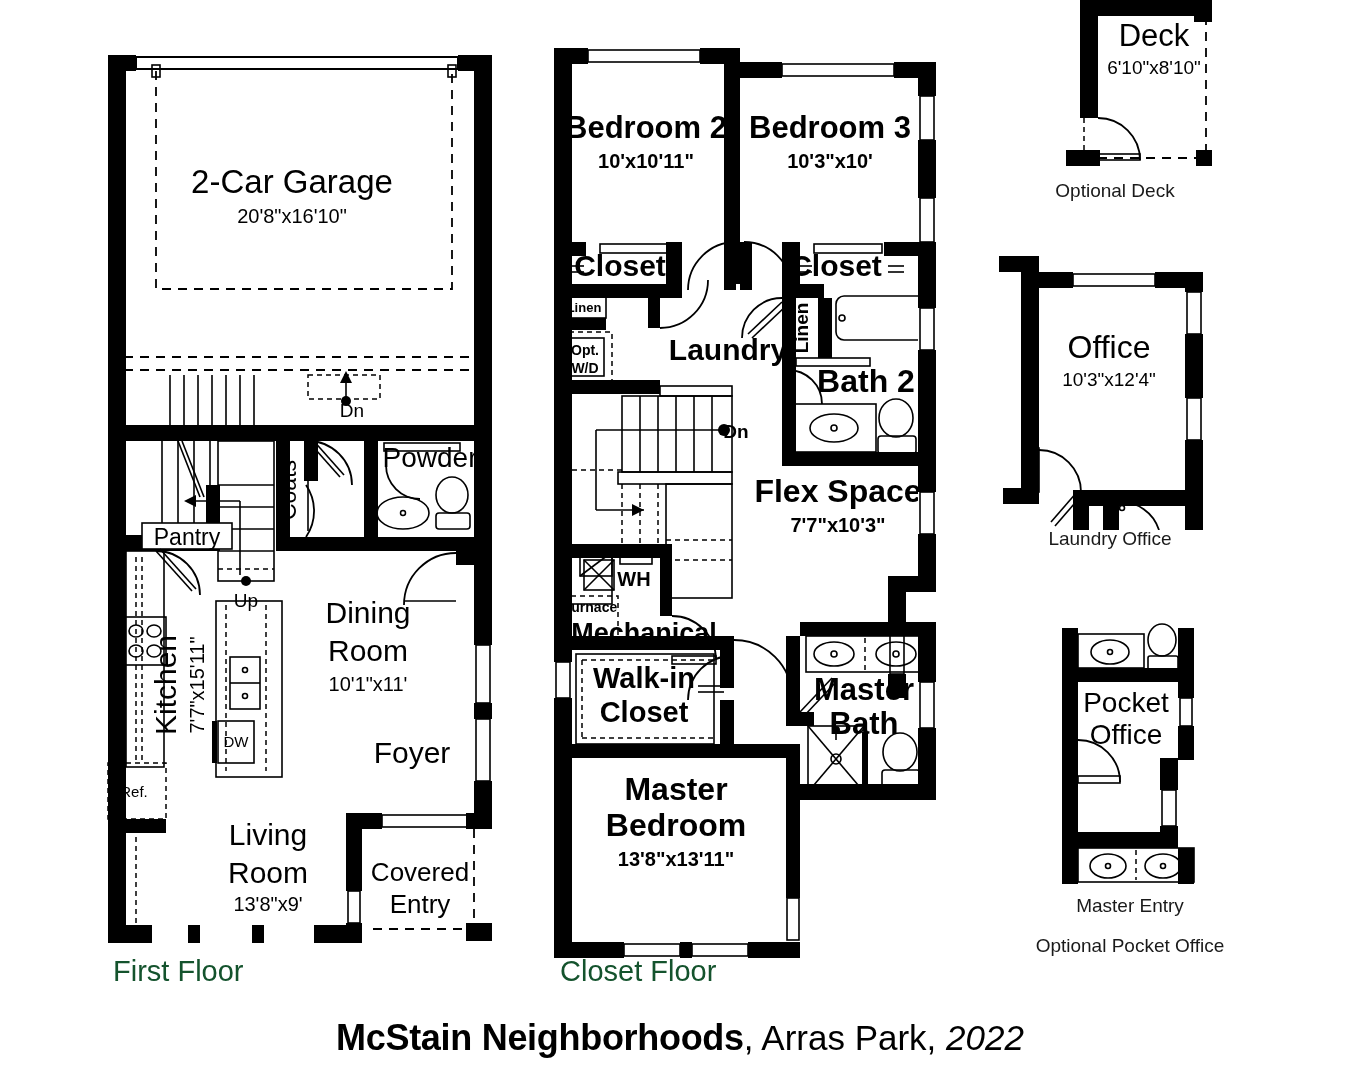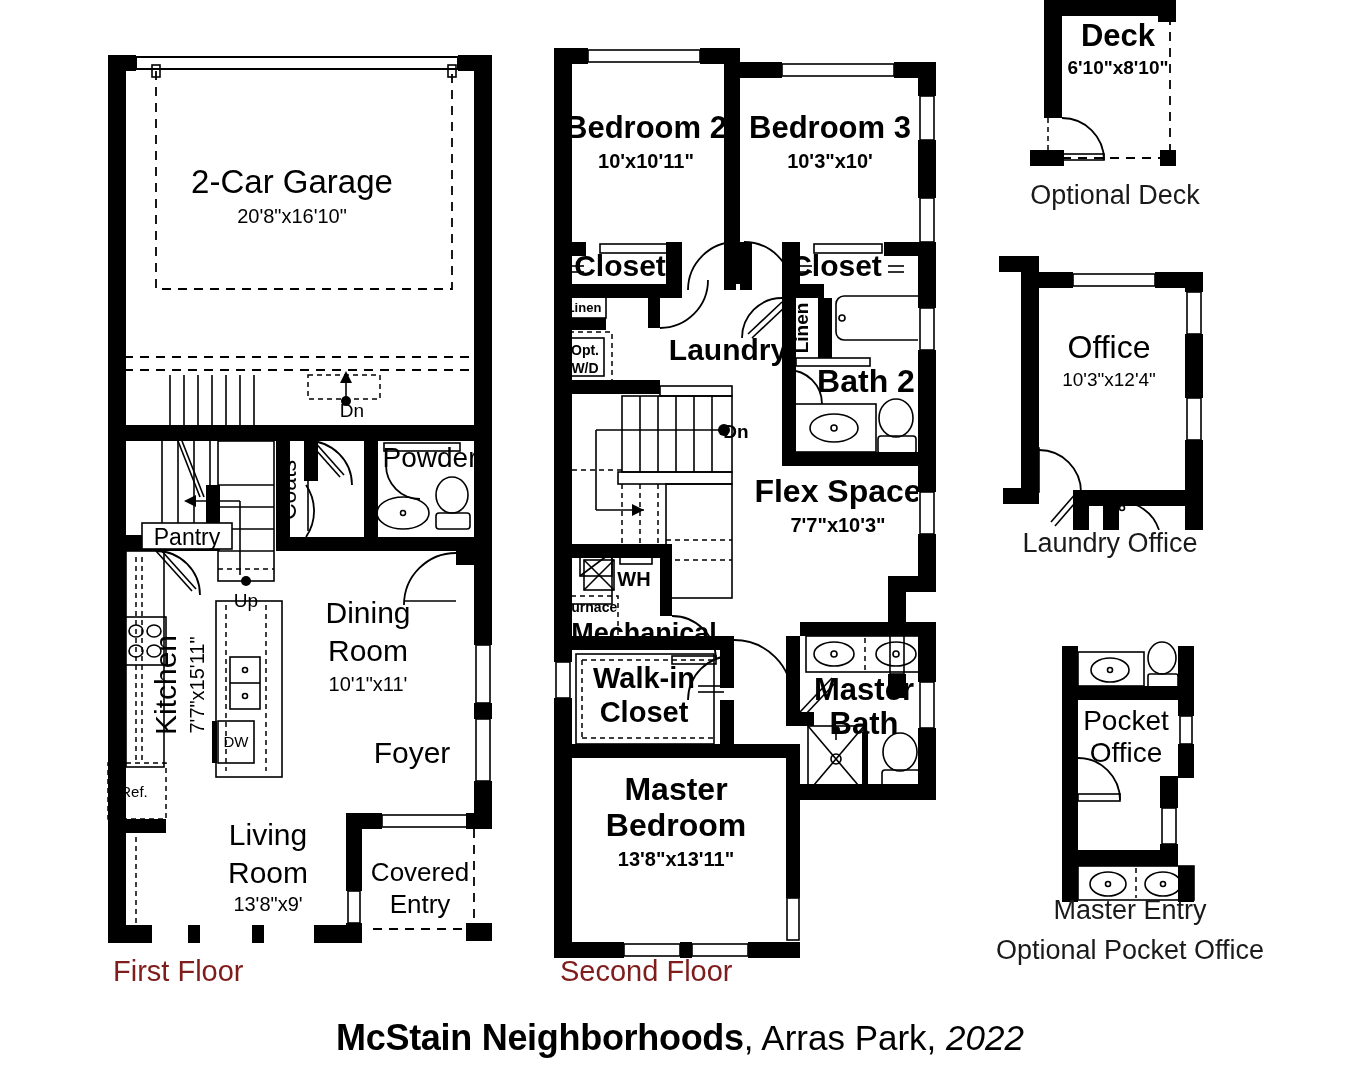--- a/index.html
+++ b/index.html
@@ -7,22 +7,22 @@
        font-family:"Liberation Sans","DejaVu Sans",sans-serif;color:#000;}
   .plan{position:absolute;}
   svg{display:block;}
   .rmlabel{font-family:"Liberation Sans","DejaVu Sans",sans-serif;fill:#000;text-anchor:middle;}
   .rmname{font-size:30px;}
   .rmdim{font-size:20px;}
   .rmname-sm{font-size:26px;}
   .tiny{font-size:12px;}
   .small{font-size:15px;}
   .mid{font-size:19px;}
-  .floorlabel{position:absolute;font-size:29px;color:#7f1d1d;white-space:nowrap;}
-  .optlabel{position:absolute;font-size:27px;color:#1a1a1a;white-space:nowrap;text-align:center;}
+  .floorlabel{position:absolute;font-size:29px;color:#14532d;white-space:nowrap;}
+  .optlabel{position:absolute;font-size:19px;color:#1a1a1a;white-space:nowrap;text-align:center;}
   #footer{position:absolute;left:10px;right:0;bottom:26px;text-align:center;white-space:nowrap;}
   #footer .brand{font-weight:bold;font-size:36px;letter-spacing:-0.3px;}
   #footer .comm{font-size:35px;}
   #footer .yr{font-size:35px;font-style:italic;}
   .wall{fill:#000;}
   .thin{fill:none;stroke:#000;stroke-width:2;}
   .thin1{fill:none;stroke:#000;stroke-width:1.6;}
   .dash{fill:none;stroke:#000;stroke-width:1.8;stroke-dasharray:9 7;}
   .dash-s{fill:none;stroke:#000;stroke-width:1.5;stroke-dasharray:5 4;}
   .door{fill:none;stroke:#000;stroke-width:1.8;}
@@ -448,23 +448,23 @@
   <rect class="wall" x="6" y="902" width="70" height="16"></rect>
   <rect class="white" x="76" y="902" width="56" height="16"></rect>
   <rect class="thin1" x="76" y="904" width="56" height="12"></rect>
   <rect class="wall" x="132" y="902" width="12" height="16"></rect>
   <rect class="white" x="144" y="902" width="56" height="16"></rect>
   <rect class="thin1" x="144" y="904" width="56" height="12"></rect>
   <rect class="wall" x="200" y="902" width="52" height="16"></rect>
 </svg>
 </div>
 
-<div class="floorlabel" id="second-floor-label" style="left:560px;top:955px;">Second Floor</div>
-
-<div class="plan" id="optional-deck-plan" style="left:1030px;top:0px;font-weight:bold;">
+<div class="floorlabel" id="second-floor-label" style="left:560px;top:955px;">Closet Floor</div>
+
+<div class="plan" id="optional-deck-plan" style="left:1066px;top:0px;">
 <svg width="180" height="180" viewBox="0 0 180 180" xmlns="http://www.w3.org/2000/svg">
   <rect class="wall" x="14" y="0" width="18" height="118"></rect>
   <rect class="wall" x="14" y="0" width="130" height="16"></rect>
   <rect class="wall" x="128" y="0" width="18" height="22"></rect>
   <path class="dash" d="M 140 16 L 140 158"></path>
   <path class="dash" d="M 32 158 L 146 158"></path>
   <rect class="wall" x="0" y="150" width="34" height="16"></rect>
   <rect class="wall" x="130" y="150" width="16" height="16"></rect>
 
   <path class="door" d="M 32 118 A 42 42 0 0 1 74 160"></path>
@@ -501,21 +501,21 @@
   <line class="thin1" x1="96" y1="246" x2="70" y2="276"></line>
   <line class="thin1" x1="92" y1="242" x2="66" y2="272"></line>
   <path class="door" d="M 134 252 A 40 40 0 0 1 174 280"></path>
   <circle cx="137" cy="258" r="2.5" class="thin1"></circle>
   <text class="rmlabel" x="124" y="108" style="font-size:32px">Office</text>
   <text class="rmlabel" x="124" y="136" style="font-size:19px">10'3"x12'4"</text>
 </svg>
 </div>
 <div class="optlabel" id="optional-office-caption" style="left:950px;top:528px;width:320px;">Laundry Office</div>
 
-<div class="plan" id="optional-pocket-office-plan" style="left:1030px;top:628px;">
+<div class="plan" id="optional-pocket-office-plan" style="left:1030px;top:610px;">
 <svg width="200" height="290" viewBox="0 0 200 290" xmlns="http://www.w3.org/2000/svg">
 
   <rect class="wall" x="32" y="18" width="16" height="56"></rect>
   <rect class="wall" x="148" y="18" width="16" height="56"></rect>
   <rect class="thin1" x="48" y="24" width="66" height="34"></rect>
   <ellipse class="thin1" cx="80" cy="42" rx="19" ry="12"></ellipse>
   <circle cx="80" cy="42" r="2.5" class="thin1"></circle>
   <ellipse class="thin1" cx="132" cy="30" rx="14" ry="16"></ellipse>
   <rect class="thin1" x="118" y="46" width="30" height="14" rx="2"></rect>
   <rect class="wall" x="32" y="58" width="116" height="14"></rect>

